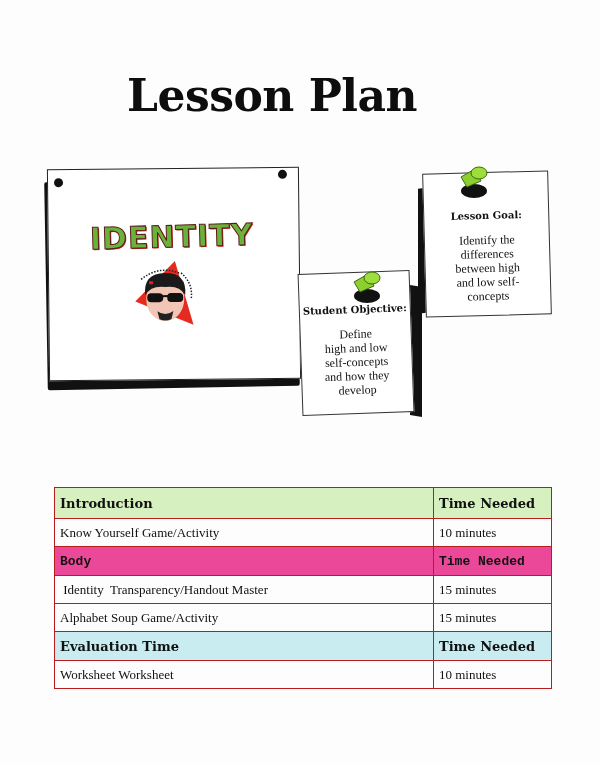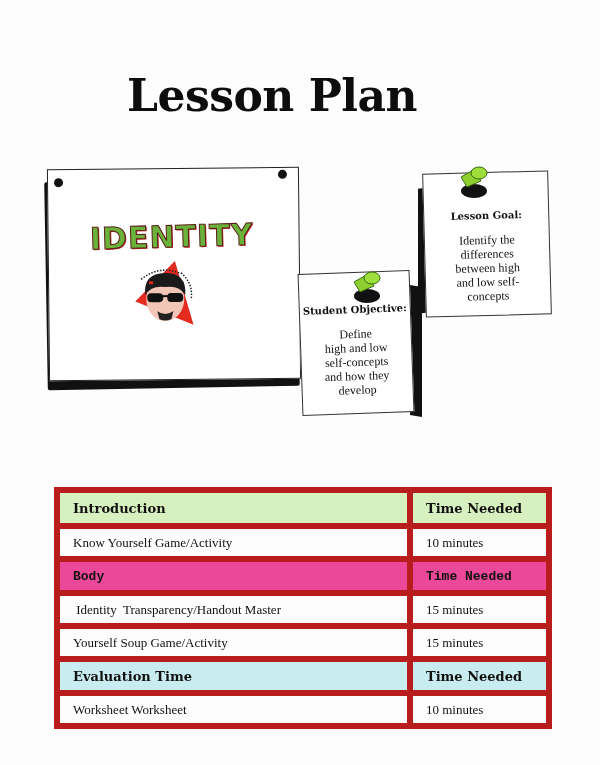--- a/index.html
+++ b/index.html
@@ -14,21 +14,21 @@
   .face-wrap { position:absolute; left:82px; top:90px; width:72px; height:72px; }
 
   
   .shadow-small { position:absolute; background:#111; }
   .note-small { position:absolute; background:#fff; border:1px solid #333; text-align:center; font-size:12px; line-height:14px; }
   .note-heading { font-family:"DejaVu Serif", serif; font-weight:bold; font-size:10px; margin-bottom:10px; }
   .pushpin { position:absolute; }
 
   
   .tbl { position:absolute; left:54px; top:487px; width:498px; border-collapse:collapse; font-size:13px; }
-  .tbl td { border:6px solid #b91c1c; padding:0 13px; height:27px; }
+  .tbl td { border:1px solid #b91c1c; padding:0 5px; height:27px; }
   .tbl td.time { width:107px; }
   .hdr td { font-family:"DejaVu Serif", serif; font-weight:bold; font-size:13px; }
   .hdr-green td { background:#d6f0c0; height:30px; }
   .hdr-pink td { background:#ec4899; height:28px;font-family:Liberation Mono, monospace; }
   .hdr-blue td { background:#c8ecf0; height:28px; }
 </style>
 </head>
 <body>
 
 <div class="title">Lesson Plan</div>
@@ -98,21 +98,21 @@
   </tr>
   <tr class="hdr hdr-pink">
     <td>Body</td>
     <td class="time">Time Needed</td>
   </tr>
   <tr>
     <td style="white-space:pre;"> Identity  Transparency/Handout Master</td>
     <td class="time">15 minutes</td>
   </tr>
   <tr>
-    <td>Yourself Soup Game/Activity</td>
+    <td>Alphabet Soup Game/Activity</td>
     <td class="time">15 minutes</td>
   </tr>
   <tr class="hdr hdr-blue">
     <td>Evaluation Time</td>
     <td class="time">Time Needed</td>
   </tr>
   <tr>
     <td>Worksheet Worksheet</td>
     <td class="time">10 minutes</td>
   </tr>

